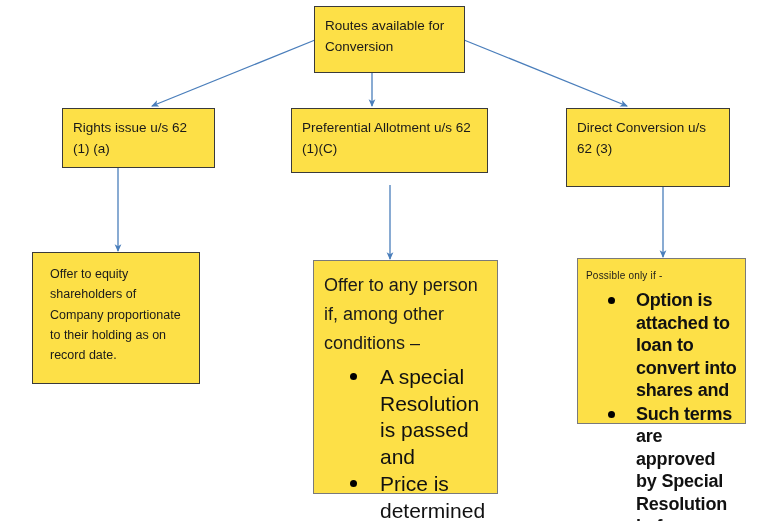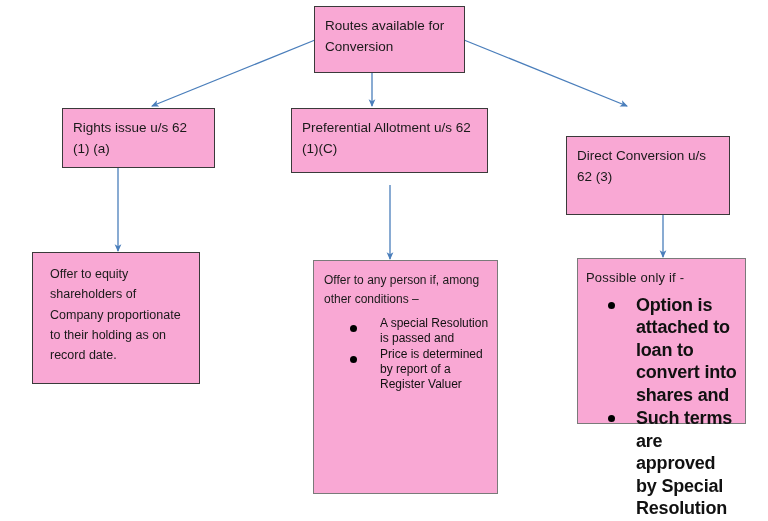--- a/index.html
+++ b/index.html
@@ -25,57 +25,57 @@
   svg.connectors {
     position: absolute;
     left: 0; top: 0;
     width: 768px;
     height: 521px;
     pointer-events: none;
   }
   .node {
     position: absolute;
     border: 1.4px solid #3a3a3a;
-    background: #f9a8d4;
+    background: #fde047;
     padding: 9px 10px 6px 10px;
   }
   .node.thin-border { border: 1.2px solid #7a7a7a; }
   .node-text {
     font-family: "Liberation Sans", sans-serif;
     font-size: 13.5px;
     line-height: 1.55;
     color: #1a1a1a;
     white-space: pre-wrap;
   }
   .node-text.small {
     font-size: 12.5px;
     line-height: 1.62;
   }
   .intro-text {
     font-family: "Liberation Sans", sans-serif;
-    font-size: 12px;
+    font-size: 18px;
     line-height: 1.62;
     color: #1a1a1a;
     white-space: pre-wrap;
   }
   .intro-text.tiny {
-    font-size: 13px;
+    font-size: 10px;
     line-height: 1.5;
     letter-spacing: 0.2px;
   }
   ul.bullets {
     list-style: none;
     margin: 6px 0 0 0;
     padding: 0;
   }
   ul.bullets li {
     position: relative;
     padding-left: 56px;
     font-family: "Liberation Sans", sans-serif;
-    font-size: 12px;
+    font-size: 21px;
     line-height: 1.26;
     color: #111111;
     margin-bottom: 1px;
   }
   ul.bullets li::before {
     content: "";
     position: absolute;
     left: 26px;
     top: 9px;
     width: 7px;
@@ -132,21 +132,21 @@
   </div>
 
   <div class="node" id="node-rights" style="left:38px; top:108px; width:153px; height:60px;margin-left:24px;">
     <div class="node-text">Rights issue u/s 62 (1) (a)</div>
   </div>
 
   <div class="node" id="node-preferential" style="left:291px; top:108px; width:197px; height:65px;">
     <div class="node-text">Preferential Allotment u/s 62 (1)(C)</div>
   </div>
 
-  <div class="node" id="node-direct" style="left:566px; top:108px; width:164px; height:79px;margin-top:28px;">
+  <div class="node" id="node-direct" style="left:566px; top:108px; width:164px; height:79px;">
     <div class="node-text">Direct Conversion u/s 62 (3)</div>
   </div>
 
   <div class="node" id="node-rights-detail" style="left:32px; top:252px; width:168px; height:132px; padding:11px 17px;">
     <div class="node-text small">Offer to equity shareholders of Company proportionate to their holding as on record date.</div>
   </div>
 
   <div class="node thin-border" id="node-preferential-detail" style="left:313px; top:260px; width:185px; height:234px; padding:10px 8px 6px 10px;">
     <div class="intro-text">Offer to any person if, among other conditions –</div>
     <ul class="bullets">

